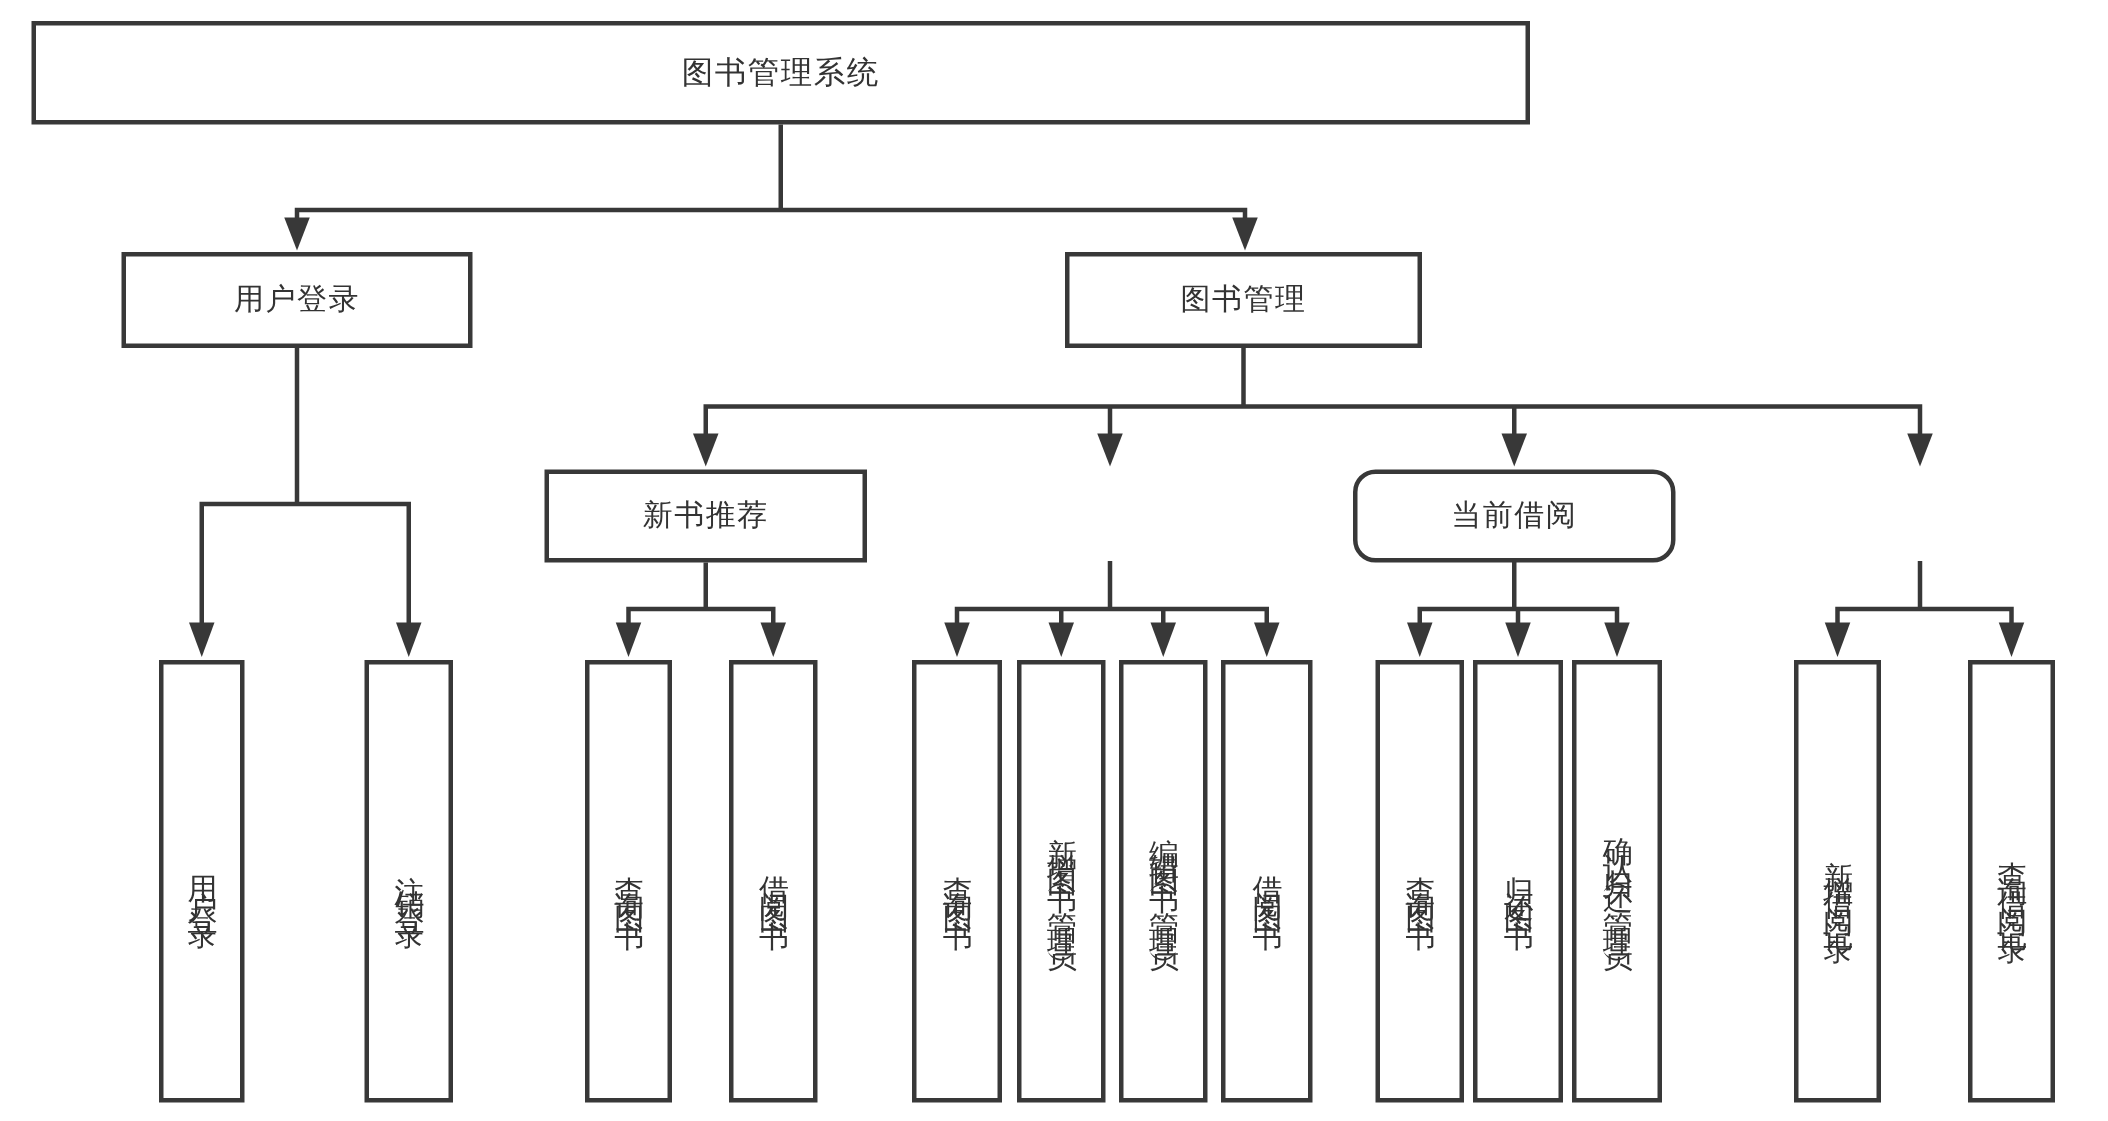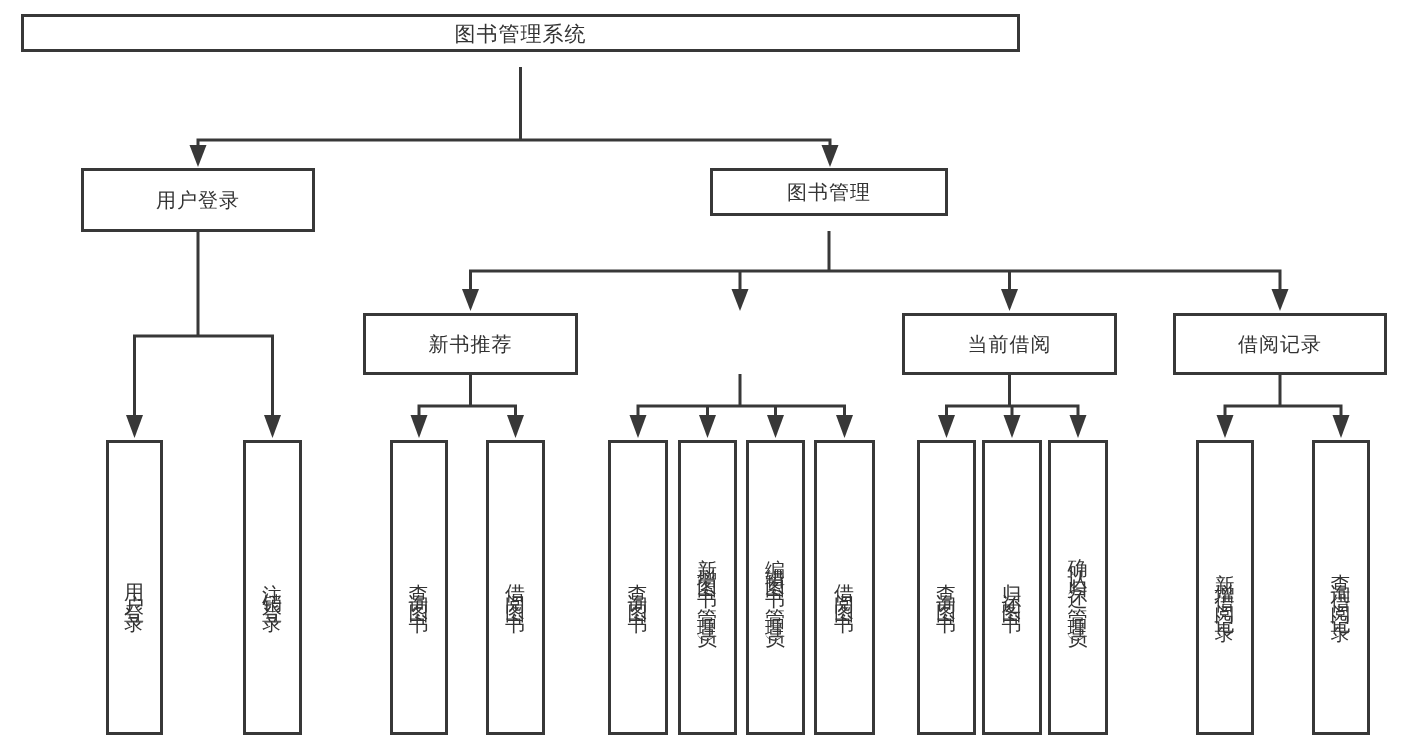--- a/index.html
+++ b/index.html
@@ -92,39 +92,36 @@
       <polygon points="767,415 784,415 775.5,438"></polygon>
       <polygon points="836,415 853,415 844.5,438"></polygon>
       <polygon points="938,415 955,415 946.5,438"></polygon>
       <polygon points="1003.5,415 1020.5,415 1012,438"></polygon>
       <polygon points="1069.5,415 1086.5,415 1078,438"></polygon>
       <polygon points="1216.5,415 1233.5,415 1225,438"></polygon>
       <polygon points="1332.5,415 1349.5,415 1341,438"></polygon>
     </g>
   </svg>
 
-  <div class="node root-node" style="left:21px; top:14px; width:999px; height:38px;">
+  <div class="node root-node" style="left:21px; top:14px; width:999px; height:69px;">
     <span class="hlabel">图书管理系统</span>
   </div>
 
   <div class="node" style="left:81px; top:168px; width:234px; height:64px;">
     <span class="hlabel">用户登录</span>
   </div>
-  <div class="node" style="left:710px; top:168px; width:238px; height:48px;">
+  <div class="node" style="left:710px; top:168px; width:238px; height:64px;">
     <span class="hlabel">图书管理</span>
   </div>
 
   <div class="node" style="left:363px; top:313px; width:215px; height:62px;">
     <span class="hlabel">新书推荐</span>
   </div>
-  <div class="node" style="left:902px; top:313px; width:215px; height:62px;">
+  <div class="node" style="left:902px; top:313px; width:215px; height:62px;border-radius:15px;">
     <span class="hlabel">当前借阅</span>
-  </div>
-  <div class="node" style="left:1173px; top:313px; width:214px; height:62px;">
-    <span class="hlabel">借阅记录</span>
   </div>
 
   <div class="node" style="left:106px; top:440px; width:57px; height:295px;">
     <span class="vlabel">用户登录</span>
   </div>
   <div class="node" style="left:243px; top:440px; width:59px; height:295px;">
     <span class="vlabel">注销登录</span>
   </div>
 
   <div class="node" style="left:390px; top:440px; width:58px; height:295px;">

